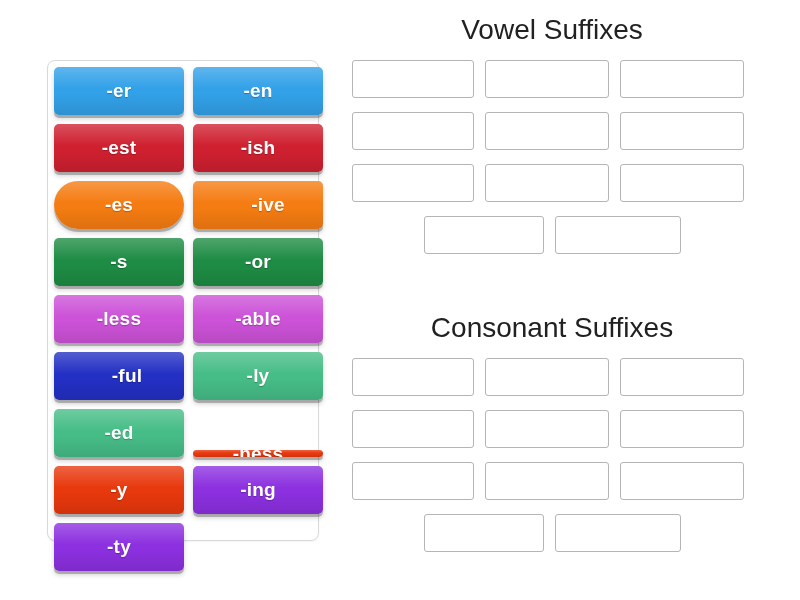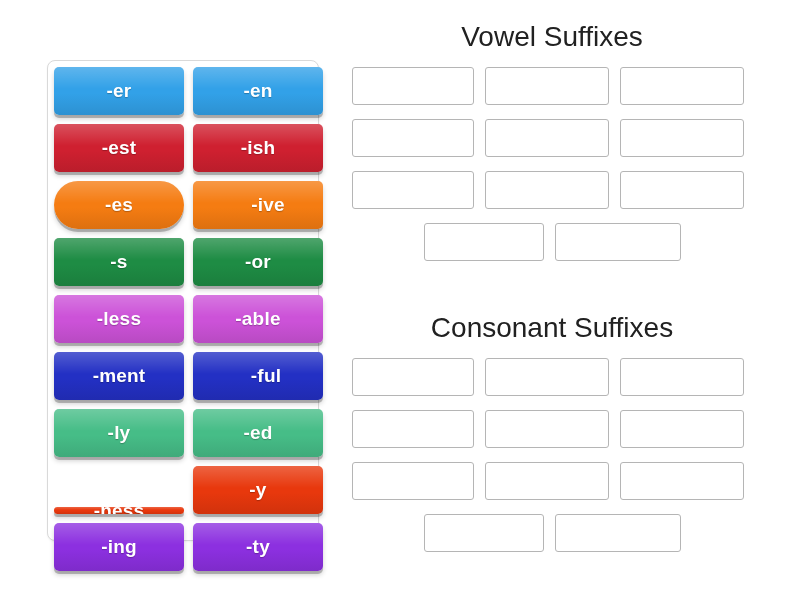--- a/index.html
+++ b/index.html
@@ -63,21 +63,21 @@
     pointer-events: none;
   }
   .tile-label { position: relative; z-index: 2; }
 
   
   .category {
     position: absolute;
     left: 352px;
     width: 400px;
   }
-  #category-vowel { top: 21px; }
+  #category-vowel { top: 14px; }
   #category-consonant { top: 312px; }
 
   .category-title {
     font-size: 28px;
     font-weight: 400;
     color: #212121;
     text-align: center;
     margin: 0 0 14px 0;
     line-height: 1.15;
   }
@@ -130,23 +130,20 @@
       </div>
       <div class="tile" style="background: linear-gradient(rgb(30, 140, 68) 0%, rgb(30, 140, 68) 55%, rgb(27, 126, 61) 100%);">
         <span class="tile-label">-or</span>
       </div>
       <div class="tile" style="background: linear-gradient(rgb(204, 82, 216) 0%, rgb(204, 82, 216) 55%, rgb(184, 74, 194) 100%);">
         <span class="tile-label">-less</span>
       </div>
       <div class="tile" style="background: linear-gradient(rgb(204, 82, 216) 0%, rgb(204, 82, 216) 55%, rgb(184, 74, 194) 100%);">
         <span class="tile-label">-able</span>
       </div>
-      <div class="tile" style="background: linear-gradient(rgb(35, 48, 196) 0%, rgb(35, 48, 196) 55%, rgb(32, 43, 176) 100%);">
-        <span class="tile-label">-ment</span>
-      </div>
       <div class="tile" style="background: linear-gradient(rgb(35, 48, 196) 0%, rgb(35, 48, 196) 55%, rgb(32, 43, 176) 100%); padding-left: 16px;">
         <span class="tile-label">-ful</span>
       </div>
       <div class="tile" style="background: linear-gradient(rgb(70, 189, 135) 0%, rgb(70, 189, 135) 55%, rgb(63, 170, 122) 100%);">
         <span class="tile-label">-ly</span>
       </div>
       <div class="tile" style="background: linear-gradient(rgb(70, 189, 135) 0%, rgb(70, 189, 135) 55%, rgb(63, 170, 122) 100%);">
         <span class="tile-label">-ed</span>
       </div>
       <div class="tile" style="background: linear-gradient(rgb(232, 56, 13) 0%, rgb(232, 56, 13) 55%, rgb(209, 50, 12) 100%); margin-top: 41px;">

